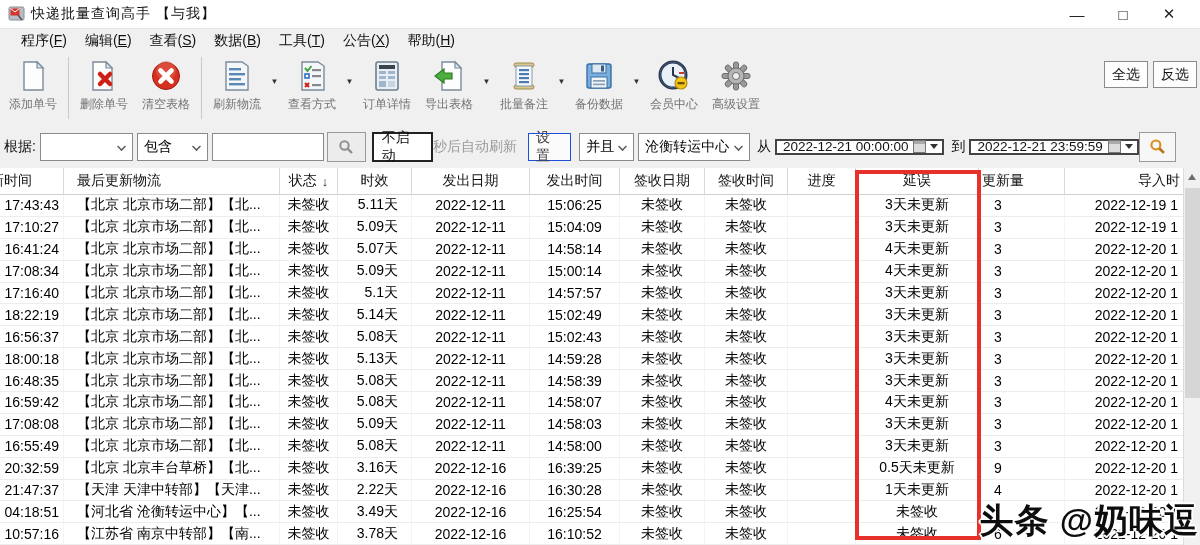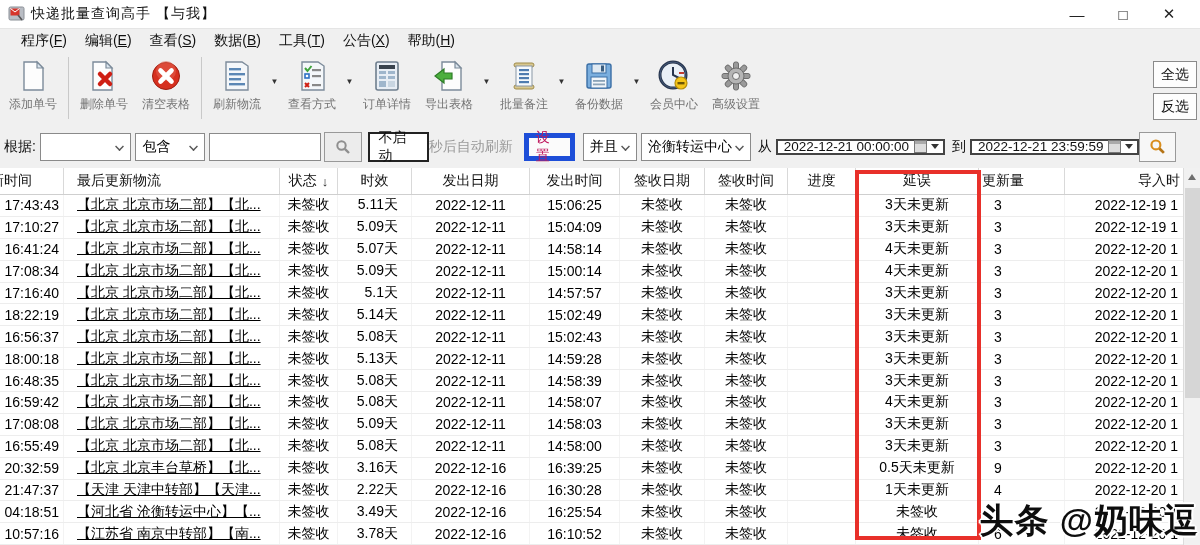--- a/index.html
+++ b/index.html
@@ -25,61 +25,61 @@
   
   #toolbar { position:absolute; top:55px; left:0; width:1200px; height:70px; background:#f0f0f0;
     display:flex; align-items:flex-start; padding-left:2px; }
   .tb-btn { display:flex; flex-direction:column; align-items:center; justify-content:flex-start;
     padding:4px 6px 0 6px; min-width:62px; }
   .tb-icon { width:34px; height:34px; display:flex; align-items:center; justify-content:center; }
   .tb-label { font-size:12px; margin-top:3px; white-space:nowrap; color:#737373; }
   .tb-drop { width:13px; height:44px; display:flex; align-items:center; justify-content:center;
     font-size:8px; color:#333; padding-top:8px; }
   .tb-sep { width:1px; height:62px; background:#c9c9c9; margin:2px 4px 0 4px; }
-  #tb-right { margin-left:auto; display:flex; flex-direction:column; gap:5px; padding:6px 3px 0 9px; }
+  #tb-right { margin-left:auto; display:flex; flex-direction:row; gap:5px; padding:6px 3px 0 9px; }
   .sel-btn { width:44px; height:27px; background:#fdfdfd; border:1px solid #8a8a8a;
     font-size:14px; text-align:center; line-height:25px; color:#111; }
 
   
   #filterbar { position:absolute; top:125px; left:0; width:1200px; height:43px; background:#f0f0f0;
     display:flex; align-items:center; padding-left:4px; }
   .flabel { font-size:14px; color:#111; white-space:nowrap; }
   .combo { background:#fff; border:1px solid #8a8a8a; height:28px; display:flex; align-items:center;
     font-size:14px; padding-left:6px; position:relative; margin-left:4px; }
   .combo .chev { margin-left:auto; margin-right:6px; width:9px; height:9px; border-left:2px solid #555;
     border-bottom:2px solid #555; transform:rotate(-45deg) scale(.7); }
   .tinput { background:#fff; border:1px solid #8a8a8a; height:28px; width:112px; margin-left:4px;
     font-size:14px; padding:0 4px; font-family:inherit; }
   .sq-btn { height:30px; border:1px solid #999; background:#ececec; display:flex; align-items:center;
     justify-content:center; margin-left:3px; }
   .btn-plain { height:30px; background:#fff; border:2px solid #222; font-size:14px; padding:0 8px;
     margin-left:6px; display:flex; align-items:center; color:#111; }
-  .btn-thin { height:28px; background:#fbfbfb; border:5px solid #1d4ed8; font-size:14px; padding:0 7px;
-    margin-left:11px; display:flex; align-items:center; color:#be185d; }
+  .btn-thin { height:28px; background:#fbfbfb; border:1px solid #1d4ed8; font-size:14px; padding:0 7px;
+    margin-left:11px; display:flex; align-items:center; color:#404040; }
   .gray-text { color:#9a9a9a; font-size:14px; white-space:nowrap; }
   .datebox { background:#fff; border:2px solid #444; height:16px; display:flex; align-items:center;
     font-size:13.5px; padding:0 4px 0 6px; margin-left:4px; white-space:nowrap; color:#111; }
   .datebox .cal { width:13px; height:13px; border:1px solid #777; background:#ddd; margin-left:5px;
     box-shadow:inset 0 3px 0 #aaa; }
   .datebox .dchev { margin-left:4px; width:0; height:0; border-left:4px solid transparent;
     border-right:4px solid transparent; border-top:5px solid #333; }
 
   
   #table { position:absolute; top:168px; left:0; width:1183px; height:377px; background:#fff; overflow:hidden; }
   #thead { display:flex; height:27px; border-bottom:1px solid #cfcfcf; background:#fff; }
   .th { font-size:14px; color:#111; display:flex; align-items:center; justify-content:center;
     border-right:1px solid #d9d9d9; white-space:nowrap; overflow:hidden; }
   .tr { display:flex; height:21.9px; border-bottom:1px solid #ededed; }
   .td { font-size:14px; color:#000; display:flex; align-items:center; justify-content:center;
     border-right:1px solid #f3f3f3; white-space:nowrap; overflow:hidden; }
   .c0 { width:64px; }  .c1 { width:216px; } .c2 { width:58px; }  .c3 { width:74px; }
   .c4 { width:118px; } .c5 { width:90px; }  .c6 { width:85px; }  .c7 { width:83px; }
   .c8 { width:68px; }  .c9 { width:123px; } .c10 { width:86px; } .c11 { width:116px; border-right:none; }
   .td.c0 { justify-content:flex-end; padding-right:4px; }
-  .td.c1 { justify-content:flex-start; padding-left:13px;text-decoration:underline; }
+  .td.c1 { justify-content:flex-start; padding-left:13px; }
   .td.c3 { justify-content:flex-end; padding-right:13px; }
   .td.c10 { justify-content:flex-start; padding-left:15px; }
   .td.c11 { justify-content:flex-end; padding-right:3px; }
   .th.c0 { justify-content:flex-start; }
   .th.c0 span { margin-left:-10px; }
   .th.c1 { justify-content:flex-start; padding-left:13px; }
   .th.c10 { justify-content:flex-start; padding-left:3px; }
   .th.c11 { justify-content:flex-end; }
   .th.c11 span { margin-right:-13px; }
   .sort-arrow { font-size:13px; margin-left:5px; color:#222; }

